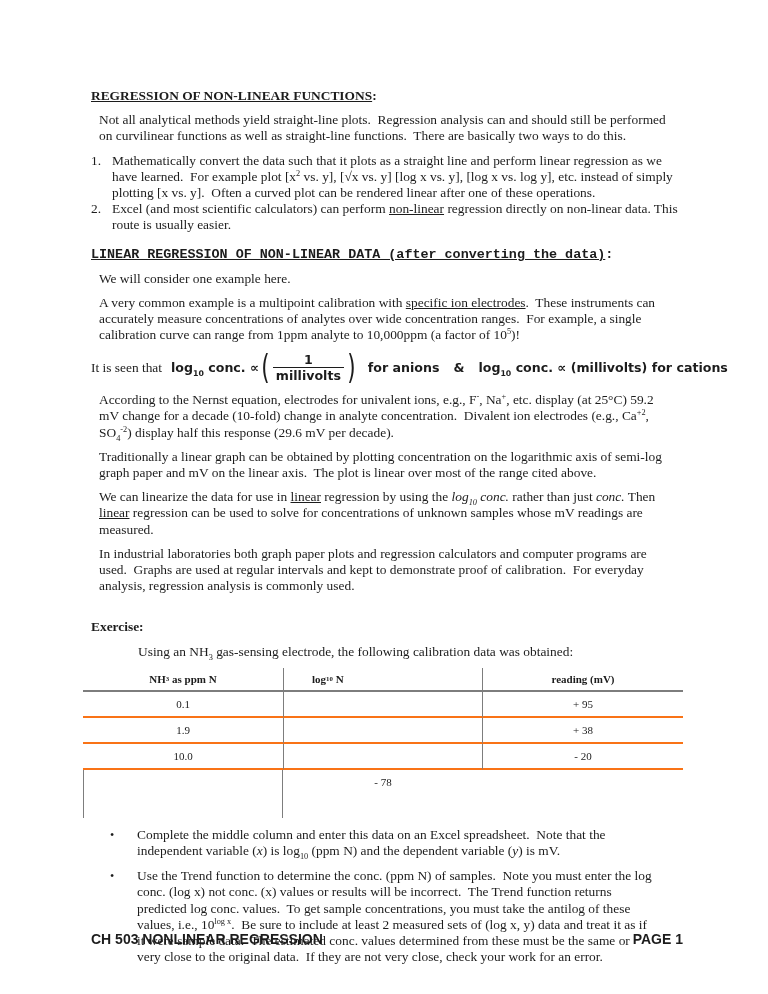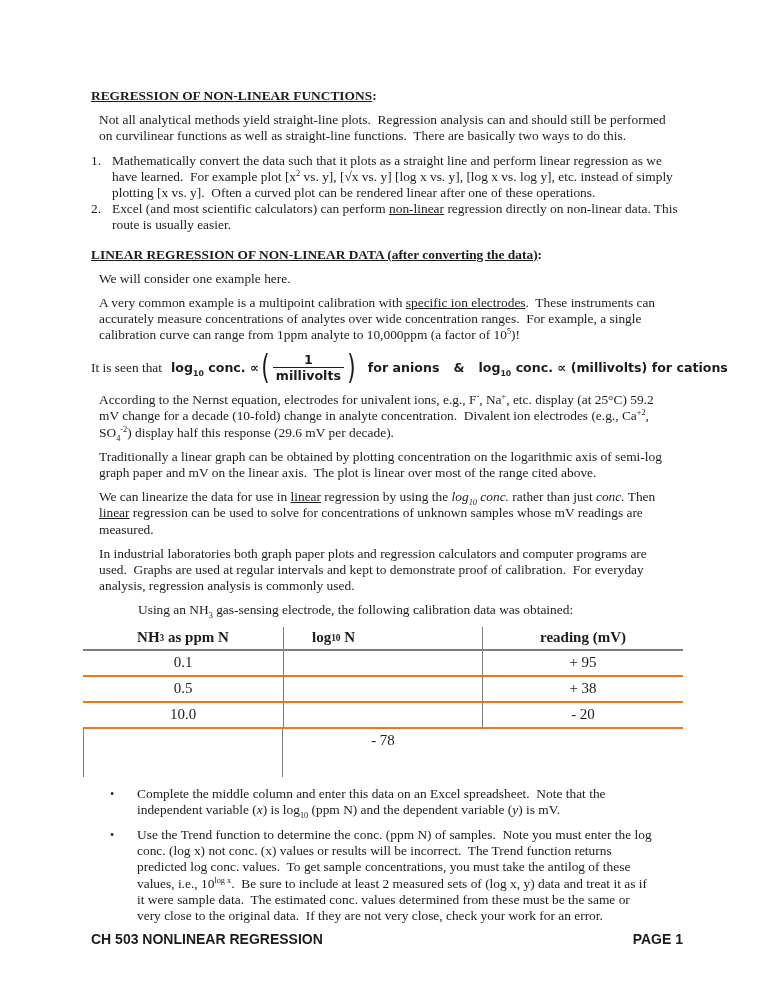--- a/index.html
+++ b/index.html
@@ -3,21 +3,21 @@
 <meta charset="utf-8">
 <style>
   html,body{margin:0;padding:0;}
   body{width:768px;height:994px;background:#ffffff;position:relative;
        font-family:"Liberation Serif",serif;color:#1c1c1c;}
   .page{position:absolute;inset:0;background:#fff;overflow:hidden;}
   .content{position:absolute;left:91px;top:88px;width:590px;
            font-size:13.4px;line-height:16.2px;}
   p,.pline{margin:8px;white-space:pre-wrap;}
   .h1,.h2{font-weight:bold;margin:0;}
-  .h2{margin-top:13px;}
+  .h2{margin-top:13px;font-family:Liberation Mono, monospace;}
   .uline{text-decoration:underline;text-align:right;}
   sup{vertical-align:super;font-size:0.62em;line-height:0;}
   sub{vertical-align:sub;font-size:0.62em;line-height:0;}
   .oli{position:relative;padding-left:21px;margin:0;white-space:pre-wrap;}
   .oli .num{position:absolute;left:0;top:0;}
   .sp4{margin-top:4px;}
   
   .formula{display:flex;align-items:center;margin:5px 0 4px 0;
            font-family:"DejaVu Sans",sans-serif;font-size:12.6px;font-weight:600;}
   .formula span{white-space:pre;}
@@ -27,21 +27,21 @@
   .frac{display:inline-flex;flex-direction:column;align-items:center;
         line-height:1.25;margin:0 1px;}
   .frac .den{border-top:1.4px solid #1c1c1c;padding:0 3px;}
   .f-gap{margin-left:10px;}
   .f-gap2{margin-left:14px;}
   
   .ex-label{font-weight:bold;margin-top:25px;}
   .ex-intro{padding-left:39px;}
   
   .cal-table{width:600px;margin:2px 0 0 -8px;display:grid;
-             grid-template-columns:200px 200px 200px;font-size:15px;}
+             grid-template-columns:200px 200px 200px;font-size:11px;}
   .ct{display:flex;align-items:center;justify-content:center;height:24px;
       white-space:pre;}
   .ct-head{font-weight:bold;height:22px;border-bottom:2px solid #7d7d7d;}
   .ct-mid{border-left:1.5px solid #7d7d7d;border-right:1.5px solid #7d7d7d;}
   .ct-h2{justify-content:flex-start;padding-left:28px;}
   .ct-line{border-bottom:2px solid #f97316;}
   .ct-ext{height:24px;}
   
   .bullet{display:flex;margin-left:19px;}
   .bullet .dot{width:27px;flex:none;font-size:12px;line-height:16.2px;}
@@ -84,32 +84,33 @@
     </div>
 
     <p><span>According to the Nernst equation, electrodes for univalent ions, e.g., F</span><sup>-</sup><span>, Na</span><sup>+</sup><span>, etc. display (at 25°C) 59.2 mV change for a decade (10-fold) change in analyte concentration.  Divalent ion electrodes (e.g., Ca</span><sup>+2</sup><span>, SO</span><sub>4</sub><sup>-2</sup><span>) display half this response (29.6 mV per decade).</span></p>
 
     <p class="sp4">Traditionally a linear graph can be obtained by plotting concentration on the logarithmic axis of semi-log graph paper and mV on the linear axis.  The plot is linear over most of the range cited above.</p>
 
     <p class="sp4"><span>We can linearize the data for use in </span><span class="uline">linear</span><span> regression by using the </span><i><span>log</span><sub>10</sub><span> conc.</span></i><span> rather than just </span><i>conc.</i><span> Then </span><span class="uline">linear</span><span> regression can be used to solve for concentrations of unknown samples whose mV readings are measured.</span></p>
 
     <p class="sp4">In industrial laboratories both graph paper plots and regression calculators and computer programs are used.  Graphs are used at regular intervals and kept to demonstrate proof of calibration.  For everyday analysis, regression analysis is commonly used.</p>
 
+    <div class="ex-label">Exercise:</div>
     <div class="pline ex-intro"><span>Using an NH</span><sub>3</sub><span> gas-sensing electrode, the following calibration data was obtained:</span></div>
 
     <div class="cal-table">
       <div class="ct ct-head"><span>NH</span><sub>3</sub><span> as ppm N</span></div>
       <div class="ct ct-head ct-mid ct-h2"><span>log</span><sub>10</sub><span> N</span></div>
       <div class="ct ct-head">reading (mV)</div>
 
       <div class="ct ct-line">0.1</div>
       <div class="ct ct-line ct-mid"></div>
       <div class="ct ct-line">+ 95</div>
 
-      <div class="ct ct-line">0.5</div>
+      <div class="ct ct-line">1.9</div>
       <div class="ct ct-line ct-mid"></div>
       <div class="ct ct-line">+ 38</div>
 
       <div class="ct ct-line">10.0</div>
       <div class="ct ct-line ct-mid"></div>
       <div class="ct ct-line">- 20</div>
 
       <div class="ct ct-mid"></div>
       <div class="ct">- 78</div>
 

